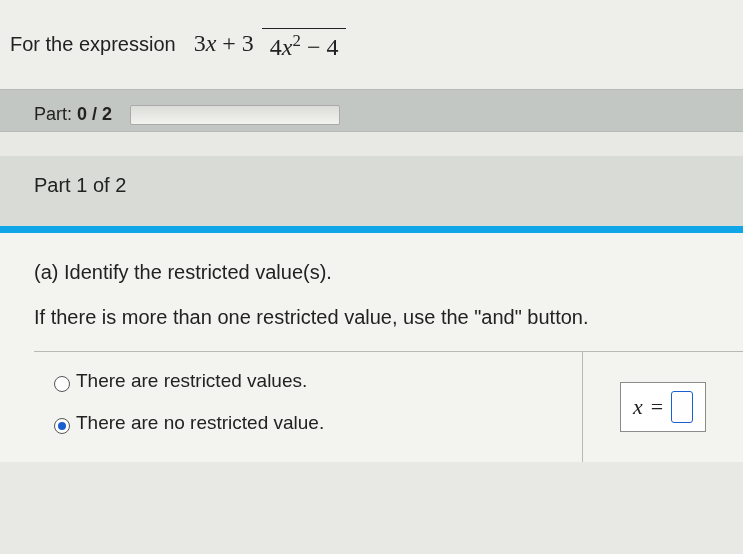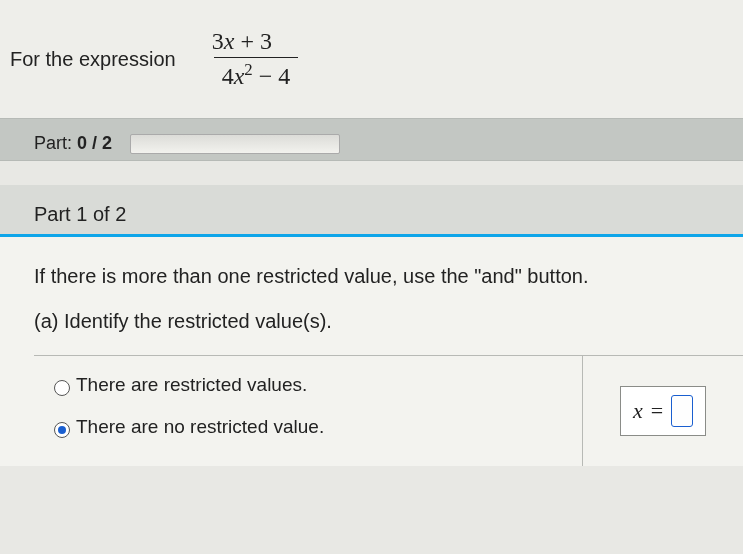--- a/index.html
+++ b/index.html
@@ -14,33 +14,31 @@
   .question-stem {
     padding: 28px 0 28px 0;
     font-size: 20px;
     display: flex;
     align-items: center;
     background: #eeeeea;
   }
   .stem-text { padding-left: 10px; }
   .fraction {
     display: inline-flex;
-    flex-direction: column;
     align-items: center;
     vertical-align: middle;
     margin-left: 10px;
     font-family: "Times New Roman", serif;
     font-style: italic;
     font-size: 24px;
   }
   .fraction .num { padding: 0 8px 2px 8px; }
   .fraction .den {
     border-top: 1.5px solid #222;
     padding: 2px 8px 0 8px;
-    margin-left: 28px;
   }
   .sup { font-size: 0.7em; vertical-align: super; font-style: normal; }
   .upright { font-style: normal; }
 
   .progress-bar-wrap {
     background: #c3c7c3;
     padding: 14px 0 6px 34px;
     display: flex;
     align-items: center;
     gap: 18px;
@@ -52,23 +50,23 @@
   .progress-track {
     width: 210px;
     height: 20px;
     background: linear-gradient(#dcdcd8,#f2f2ee);
     border: 1px solid #aaa;
     border-radius: 2px;
   }
 
   .part-header {
     background: #d9dbd7;
-    padding: 18px 0 8px 34px;
+    padding: 18px 0 29px 34px;
     font-size: 20px;
-    border-bottom: 3px solid #0ea5e9;
+    border-bottom: 7px solid #0ea5e9;
     margin-top: 24px;
   }
 
   .part-body {
     background: #f3f3ef;
     padding: 28px 0 0 34px;
   }
   .part-body .qline {
     font-size: 20px;
     margin-bottom: 22px;
@@ -157,25 +155,25 @@
     <b>0</b>
     <b>/</b>
     <b>2</b>
   </span>
   <span class="progress-track"></span>
 </div>
 
 <div class="part-header">Part 1 of 2</div>
 
 <div class="part-body">
-  <div class="qline">If there is more than one restricted value, use the "and" button.</div>
   <div class="qline">
     <span>(a)</span>
     <span>Identify the restricted value(s).</span>
   </div>
+  <div class="qline">If there is more than one restricted value, use the "and" button.</div>
 
   <div class="answer-row">
     <div class="answer-cell-left">
       <div class="radio-row">
         <span class="radio"></span>
         <span>There are restricted values.</span>
       </div>
       <div class="radio-row">
         <span class="radio selected"></span>
         <span>There are no restricted value.</span>

